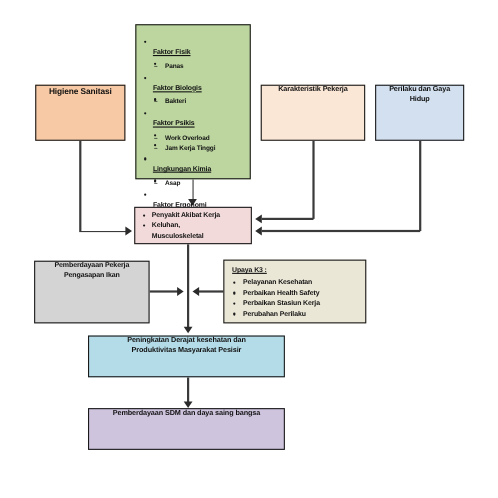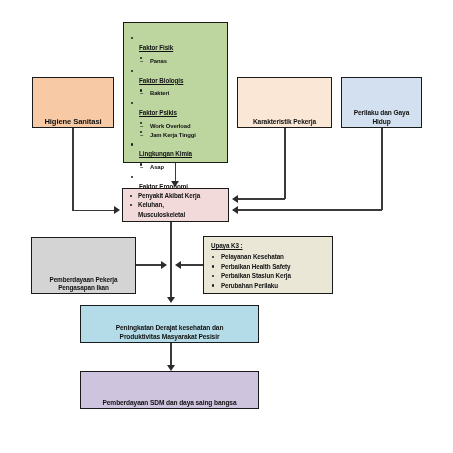--- a/index.html
+++ b/index.html
@@ -9,21 +9,21 @@
     font-family:"Liberation Sans", sans-serif;
     overflow:hidden;
   }
   #canvas{position:relative;width:453px;height:453px;}
   .box{
     position:absolute;
     box-sizing:border-box;
     border:1.6px solid #1a1a1a;
     display:flex;
     flex-direction:column;
-    justify-content:flex-end;
+    justify-content:flex-start;
     align-items:center;
     text-align:center;
     color:#111111;
     letter-spacing:-0.1px;
   }
   .box .ttl{display:block;line-height:1.35;}
 
   
   #box-higiene{
     left:32px;top:77px;width:82px;height:51px;

